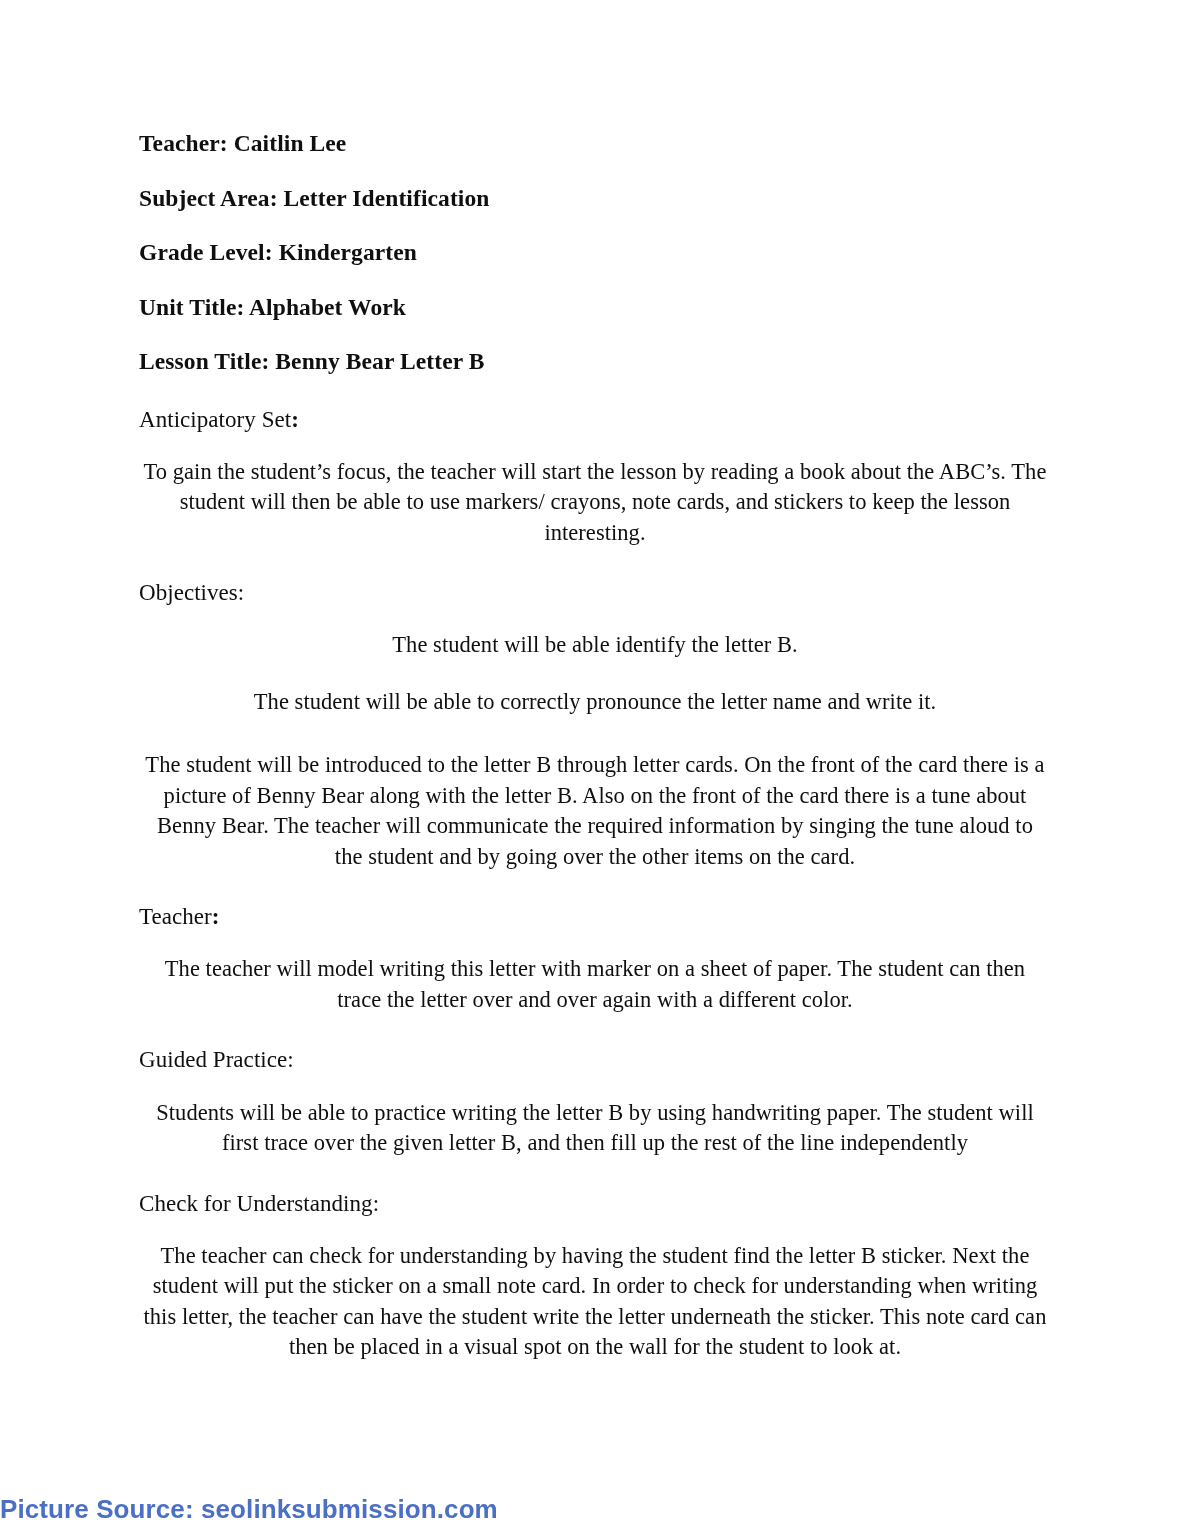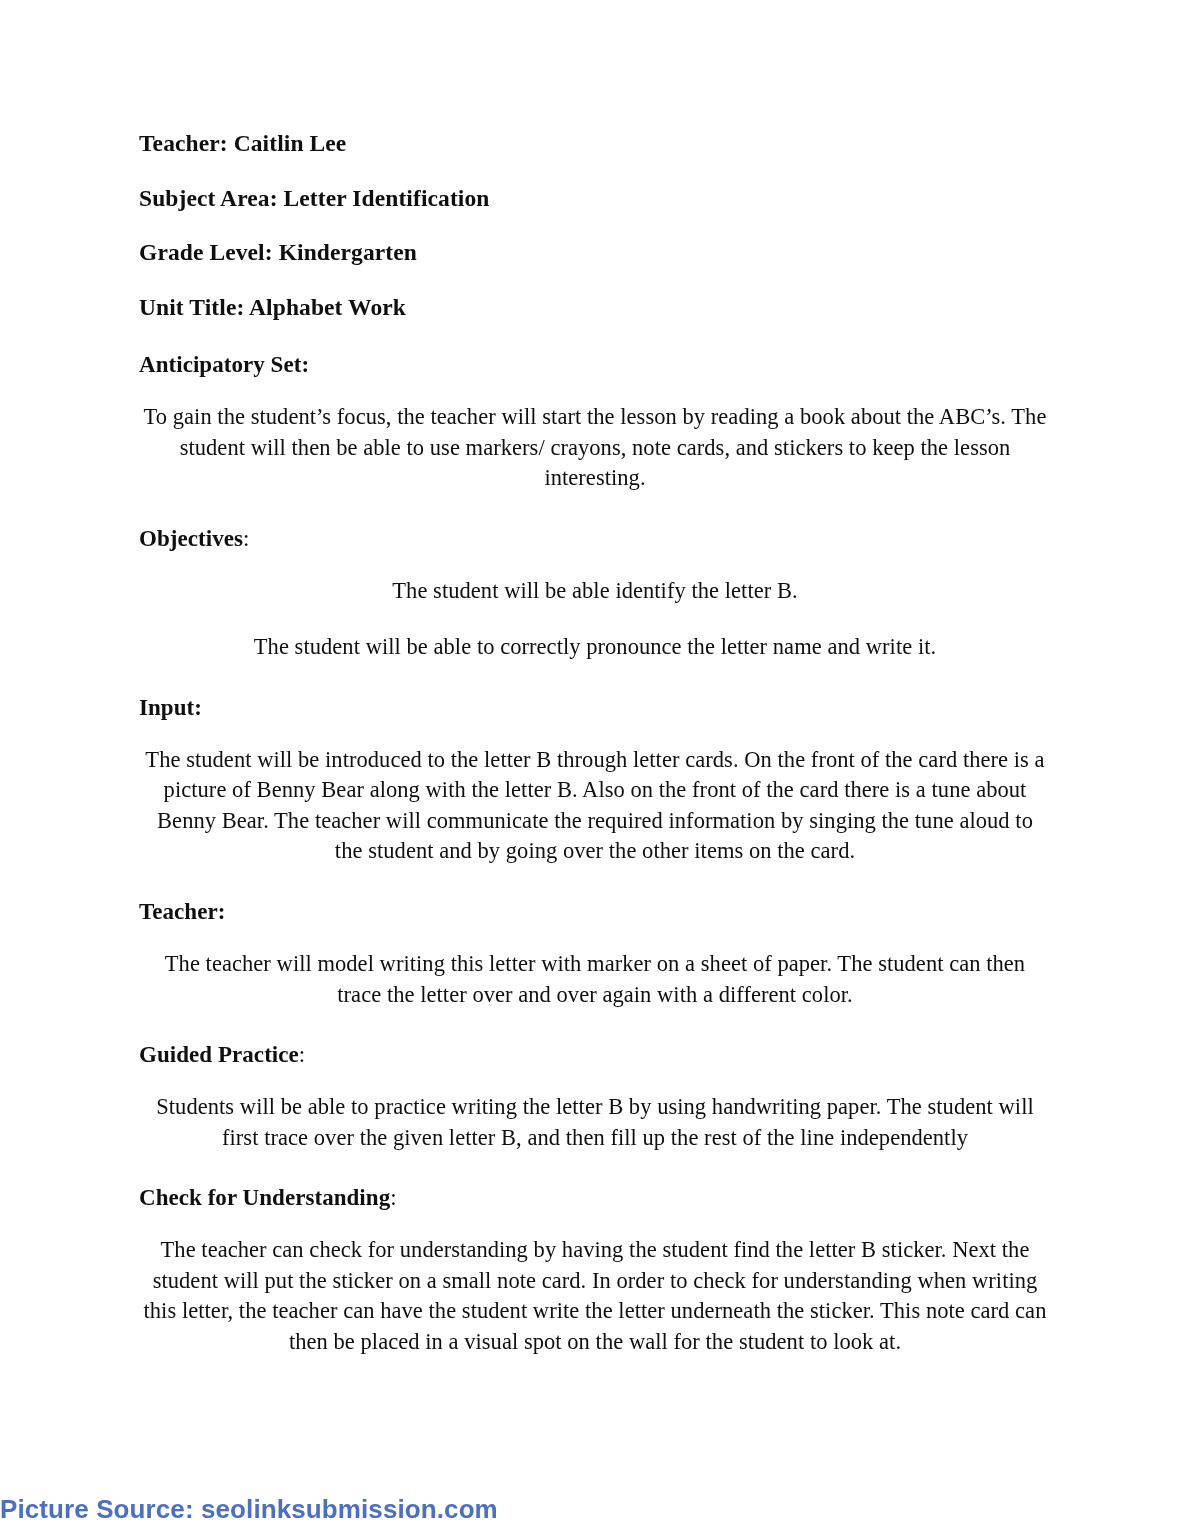--- a/index.html
+++ b/index.html
@@ -43,21 +43,21 @@
   }
 
   
   .section-heading {
     font-size: 23px;
     line-height: 1.05;
     margin: 0 0 25px 0;
     letter-spacing: 0.05px;
   }
   .section-heading .h-text {
-    font-weight: bold;
+    font-weight: normal;
   }
   .section-heading .h-colon {
     font-weight: normal;
   }
   .section-heading.bold-colon .h-colon {
     font-weight: bold;
   }
 
   
   .para {
@@ -94,35 +94,35 @@
 <body>
 
 <div class="page">
 
   <div class="doc-body">
 
     <div class="meta-line">Teacher: Caitlin Lee</div>
     <div class="meta-line">Subject Area: Letter Identification</div>
     <div class="meta-line">Grade Level: Kindergarten</div>
     <div class="meta-line">Unit Title: Alphabet Work</div>
+    <div class="meta-line">Lesson Title: Benny Bear Letter B</div>
 
     <div class="gap-sm"></div>
 
     <div class="section-heading bold-colon"><span class="h-text">Anticipatory Set</span><span class="h-colon">:</span></div>
     <p class="para">To gain the student’s focus, the teacher will start the lesson by reading a book about the ABC’s. The student will then be able to use markers/ crayons, note cards, and stickers to keep the lesson interesting.</p>
 
     <div class="gap-md"></div>
 
     <div class="section-heading"><span class="h-text">Objectives</span><span class="h-colon">:</span></div>
     <p class="para tight">The student will be able identify the letter B.</p>
     <p class="para">The student will be able to correctly pronounce the letter name and write it.</p>
 
     <div class="gap-md"></div>
 
-    <div class="section-heading bold-colon"><span class="h-text">Input</span><span class="h-colon">:</span></div>
     <p class="para">The student will be introduced to the letter B through letter cards.  On the front of the card there is a picture of Benny Bear along with the letter B.  Also on the front of the card there is a tune about Benny Bear.  The teacher will communicate the required information by singing the tune aloud to the student and by going over the other items on the card.</p>
 
     <div class="gap-md"></div>
 
     <div class="section-heading bold-colon"><span class="h-text">Teacher</span><span class="h-colon">:</span></div>
     <p class="para">The teacher will model writing this letter with marker on a sheet of paper.  The student can then trace the letter over and over again with a different color.</p>
 
     <div class="gap-md"></div>
 
     <div class="section-heading"><span class="h-text">Guided Practice</span><span class="h-colon">:</span></div>

